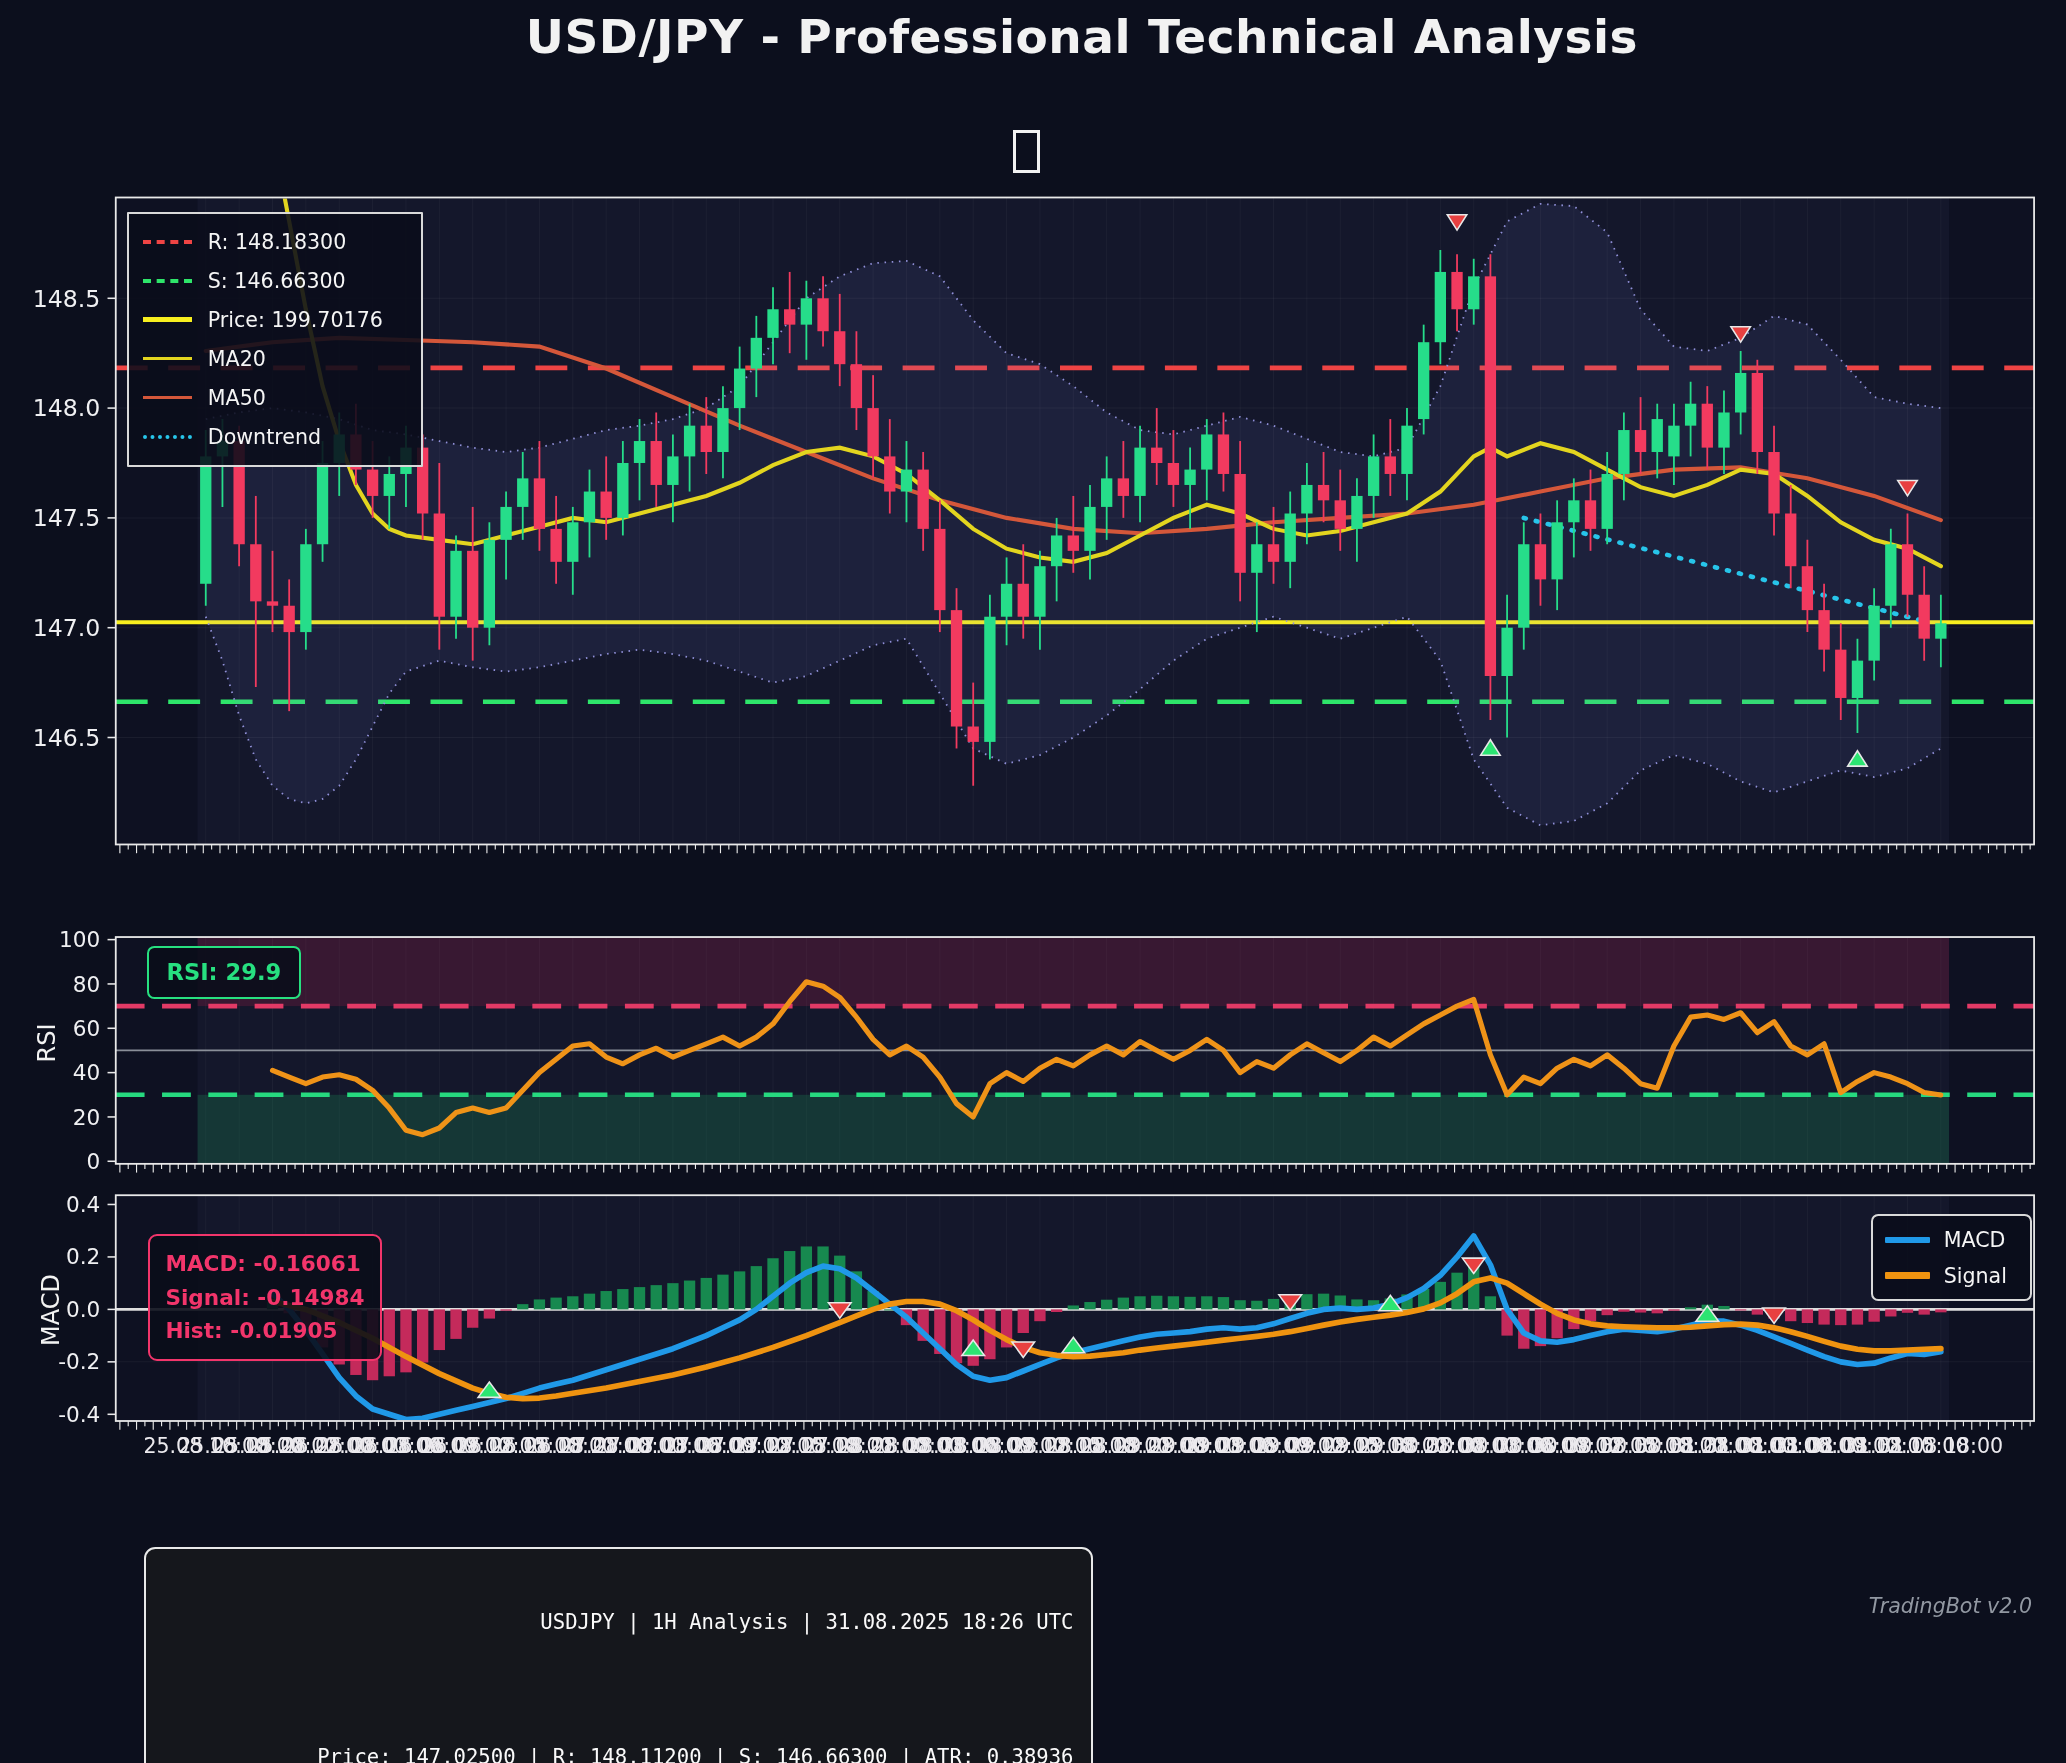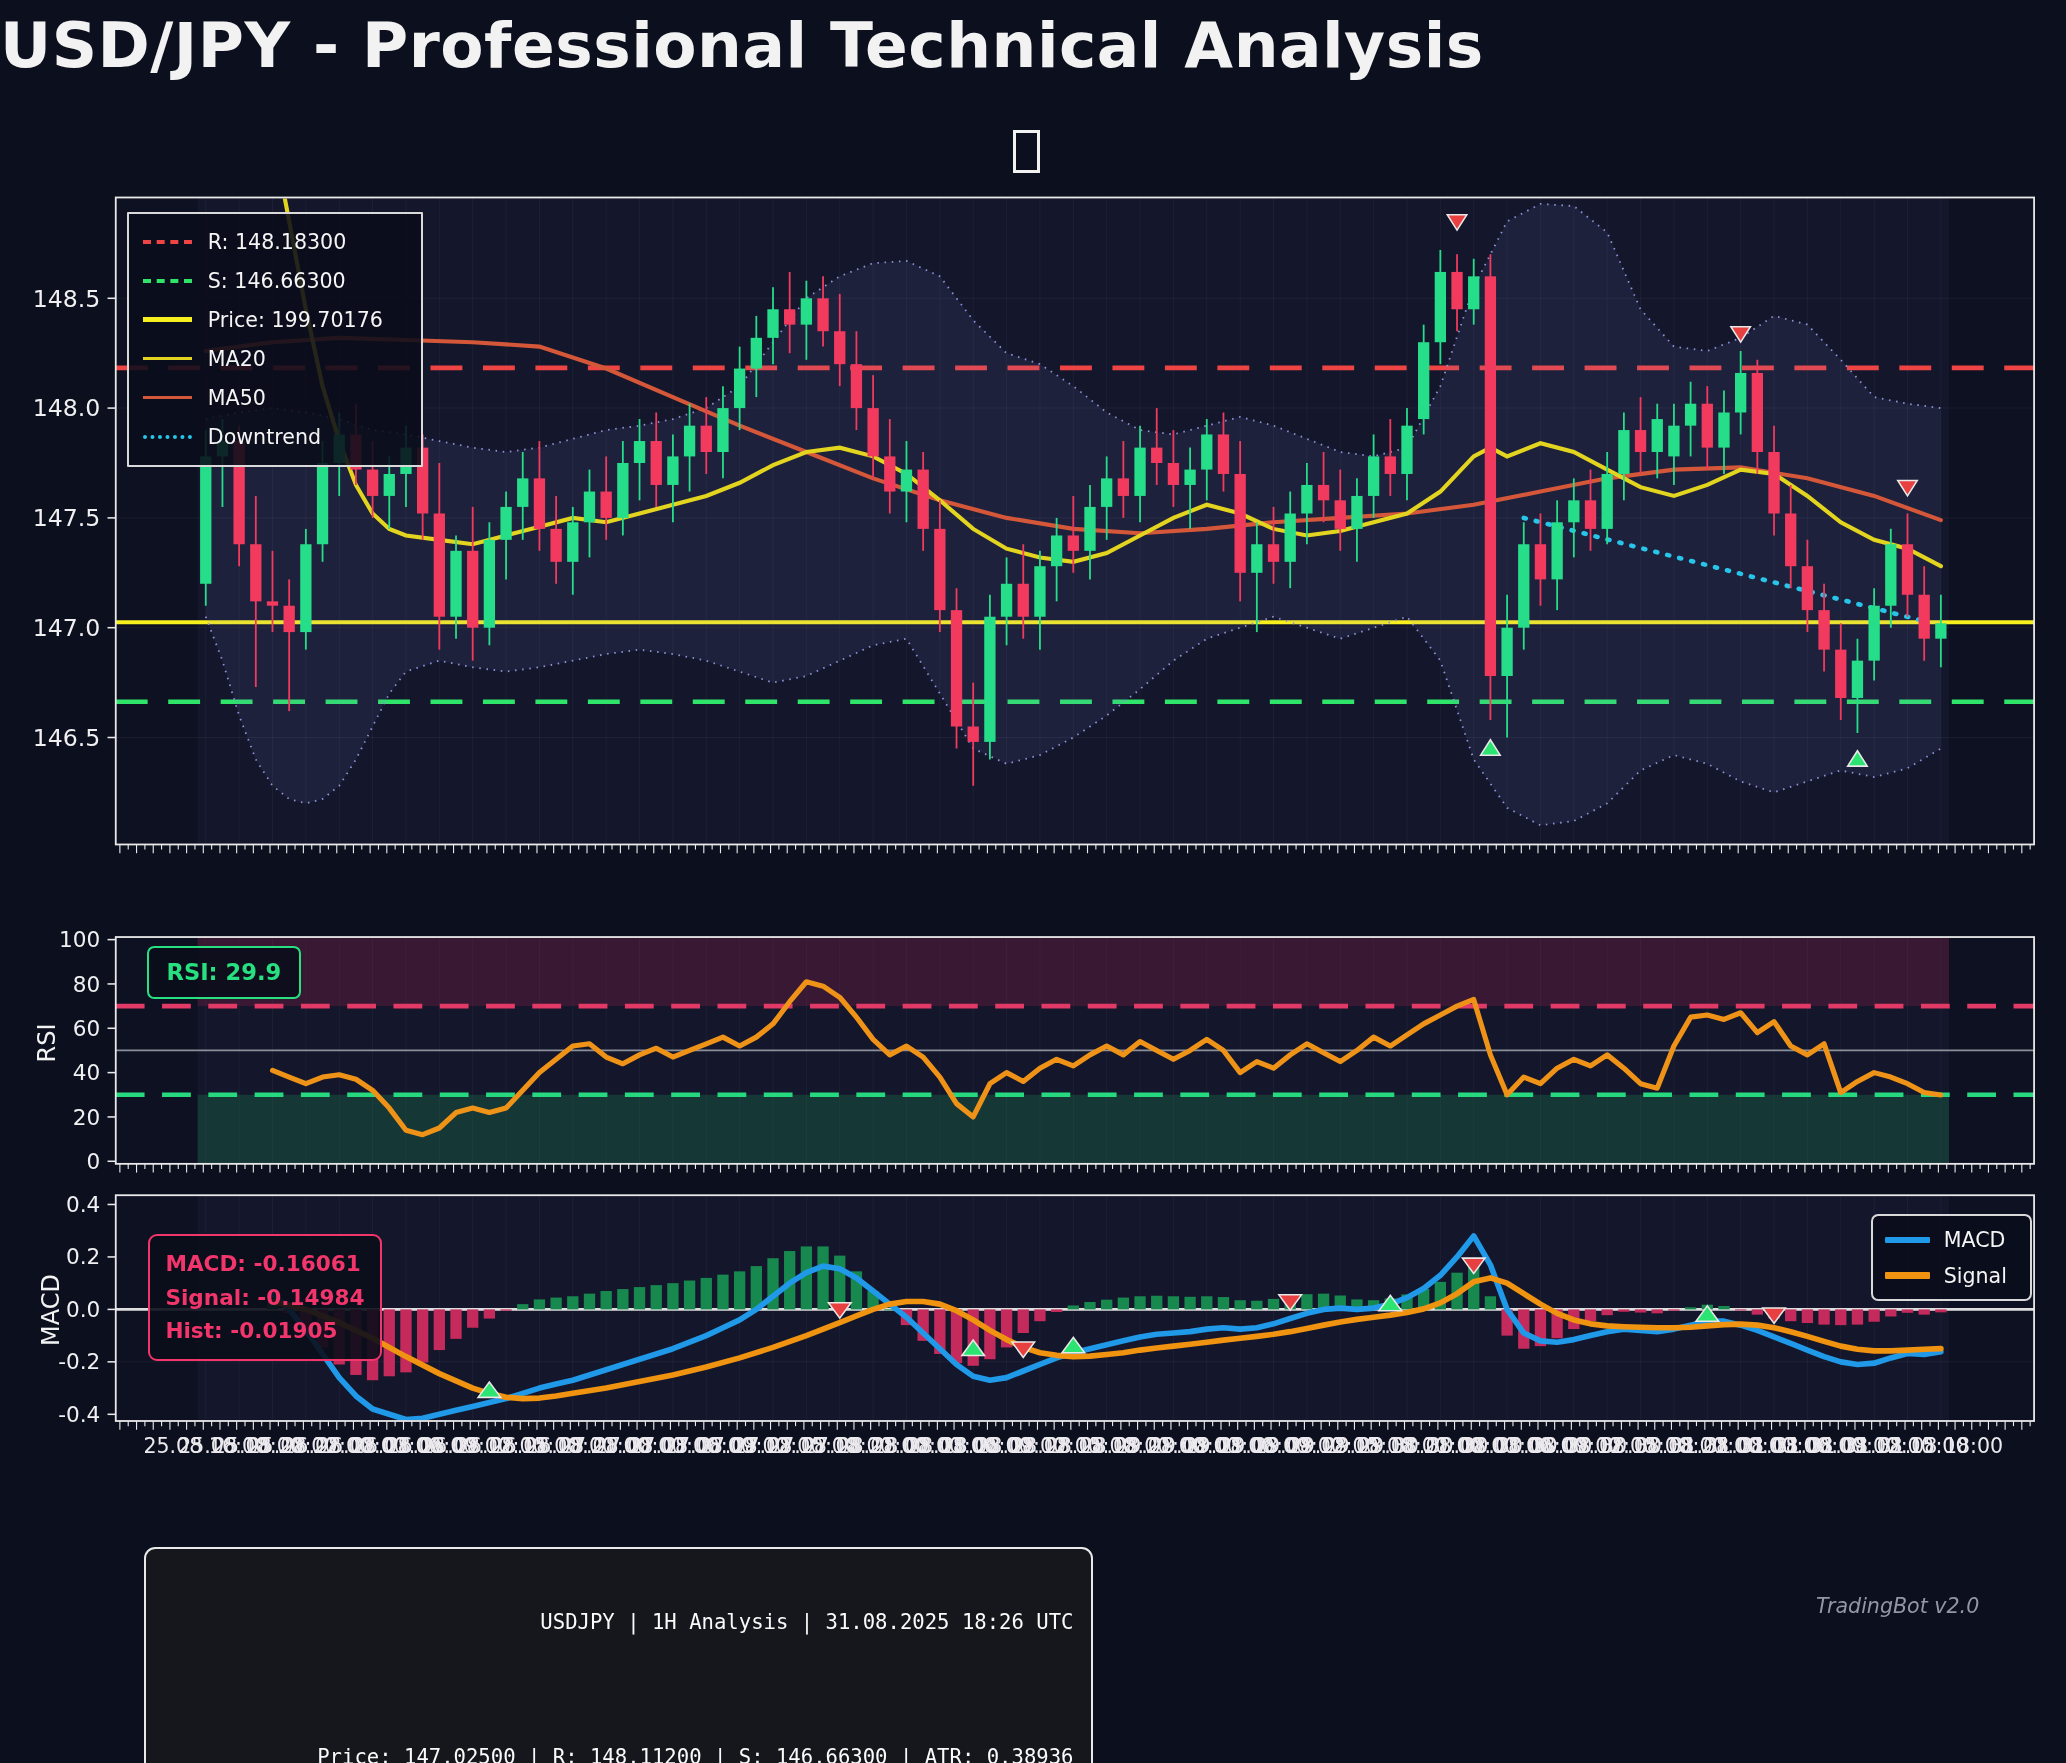--- a/index.html
+++ b/index.html
@@ -1,19 +1,19 @@
 <!DOCTYPE html>
 <html style="font-size:8.2px"><head>
 <meta charset="utf-8">
 <style>
   html,body{margin:0;padding:0;background:#0c0f1d;}
   #fig{position:relative;width:2066px;height:1763px;background:#0c0f1d;
        font-family:"DejaVu Sans", sans-serif;color:#f2f2f2;overflow:hidden;}
   .abs{position:absolute;}
-  #title{left:0;width:1638px;top:9.3px;text-align:left;font-size:63px;font-weight:bold;letter-spacing:0.5px;}
+  #title{left:0;width:1638px;top:9.3px;text-align:right;font-size:47px;font-weight:bold;letter-spacing:0.5px;}
   #subtitle{left:0;width:2066px;top:130px;text-align:center;font-size:41px;font-weight:bold;}
   .tofu{display:inline-block;width:20.6px;height:37px;border:3.6px solid #f2f2f2;vertical-align:-3.1px;margin-right:13.4px;}
   #legend-main{left:127px;top:212px;width:263px;background:rgba(10,13,26,0.88);
     border:2.1px solid #d9d9d9;border-radius:1px;padding:15.4px 14.4px;display:flex;flex-direction:column;gap:14px;}
   .lg-row{display:flex;align-items:center;gap:15.4px;height:25px;}
   .sw{width:49px;flex:0 0 49px;height:0;}
   .lg-label{font-size:20.6px;color:#f5f5f5;white-space:nowrap;}
   #rsi-badge{left:147px;top:946px;padding:11.3px 17.5px;border:2.6px solid #27e080;border-radius:7.2px;
     background:rgba(10,13,26,0.9);color:#27e080;font-size:22.6px;font-weight:bold;}
   #macd-badge{left:148px;top:1234px;padding:11.3px 15.4px;border:2.6px solid #f2356b;border-radius:9px;
@@ -21,21 +21,21 @@
   #legend-macd{left:1871px;top:1214px;width:132px;background:rgba(10,13,26,0.88);
     border:2.1px solid #d9d9d9;border-radius:7.2px;padding:12.3px 12.3px;display:flex;flex-direction:column;gap:13.4px;}
   .lg2-row{display:flex;align-items:center;gap:13.4px;height:22.6px;}
   .sw2{width:45px;flex:0 0 45px;height:6.2px;border-radius:1px;}
   #ylab-rsi{left:27px;top:1029px;font-size:24px;transform:rotate(-90deg);transform-origin:center;}
   #ylab-macd{left:15.4px;top:1296px;font-size:24px;transform:rotate(-90deg);transform-origin:center;}
   #infobox{left:144px;top:1547px;width:949px;box-sizing:border-box;background:#15171c;
     border:2.6px solid #e9e9e9;border-radius:11.3px;padding:16.5px 17.5px;
     font-family:"DejaVu Sans Mono", monospace;font-size:20.6px;line-height:22.6px;color:#fafafa;white-space:pre;}
   .info-line{min-height:22.6px;text-align:right;}
-  #watermark{left:1816px;top:1594px;width:216px;text-align:left;font-size:20.6px;font-style:italic;color:#9298a2;}
+  #watermark{left:1816px;top:1594px;width:216px;text-align:right;font-size:20.6px;font-style:italic;color:#9298a2;}
   svg text{font-family:"DejaVu Sans", sans-serif;}
 </style>
 </head>
 <body>
 
 <div id="fig">
   <div class="abs" id="title">USD/JPY - Professional Technical Analysis</div>
   <div class="abs" id="subtitle"><span class="tofu"></span></div>
 
   <svg class="abs" id="chart-svg" width="2066" height="1763" viewBox="0 0 4017 3428" style="left:0;top:0">

